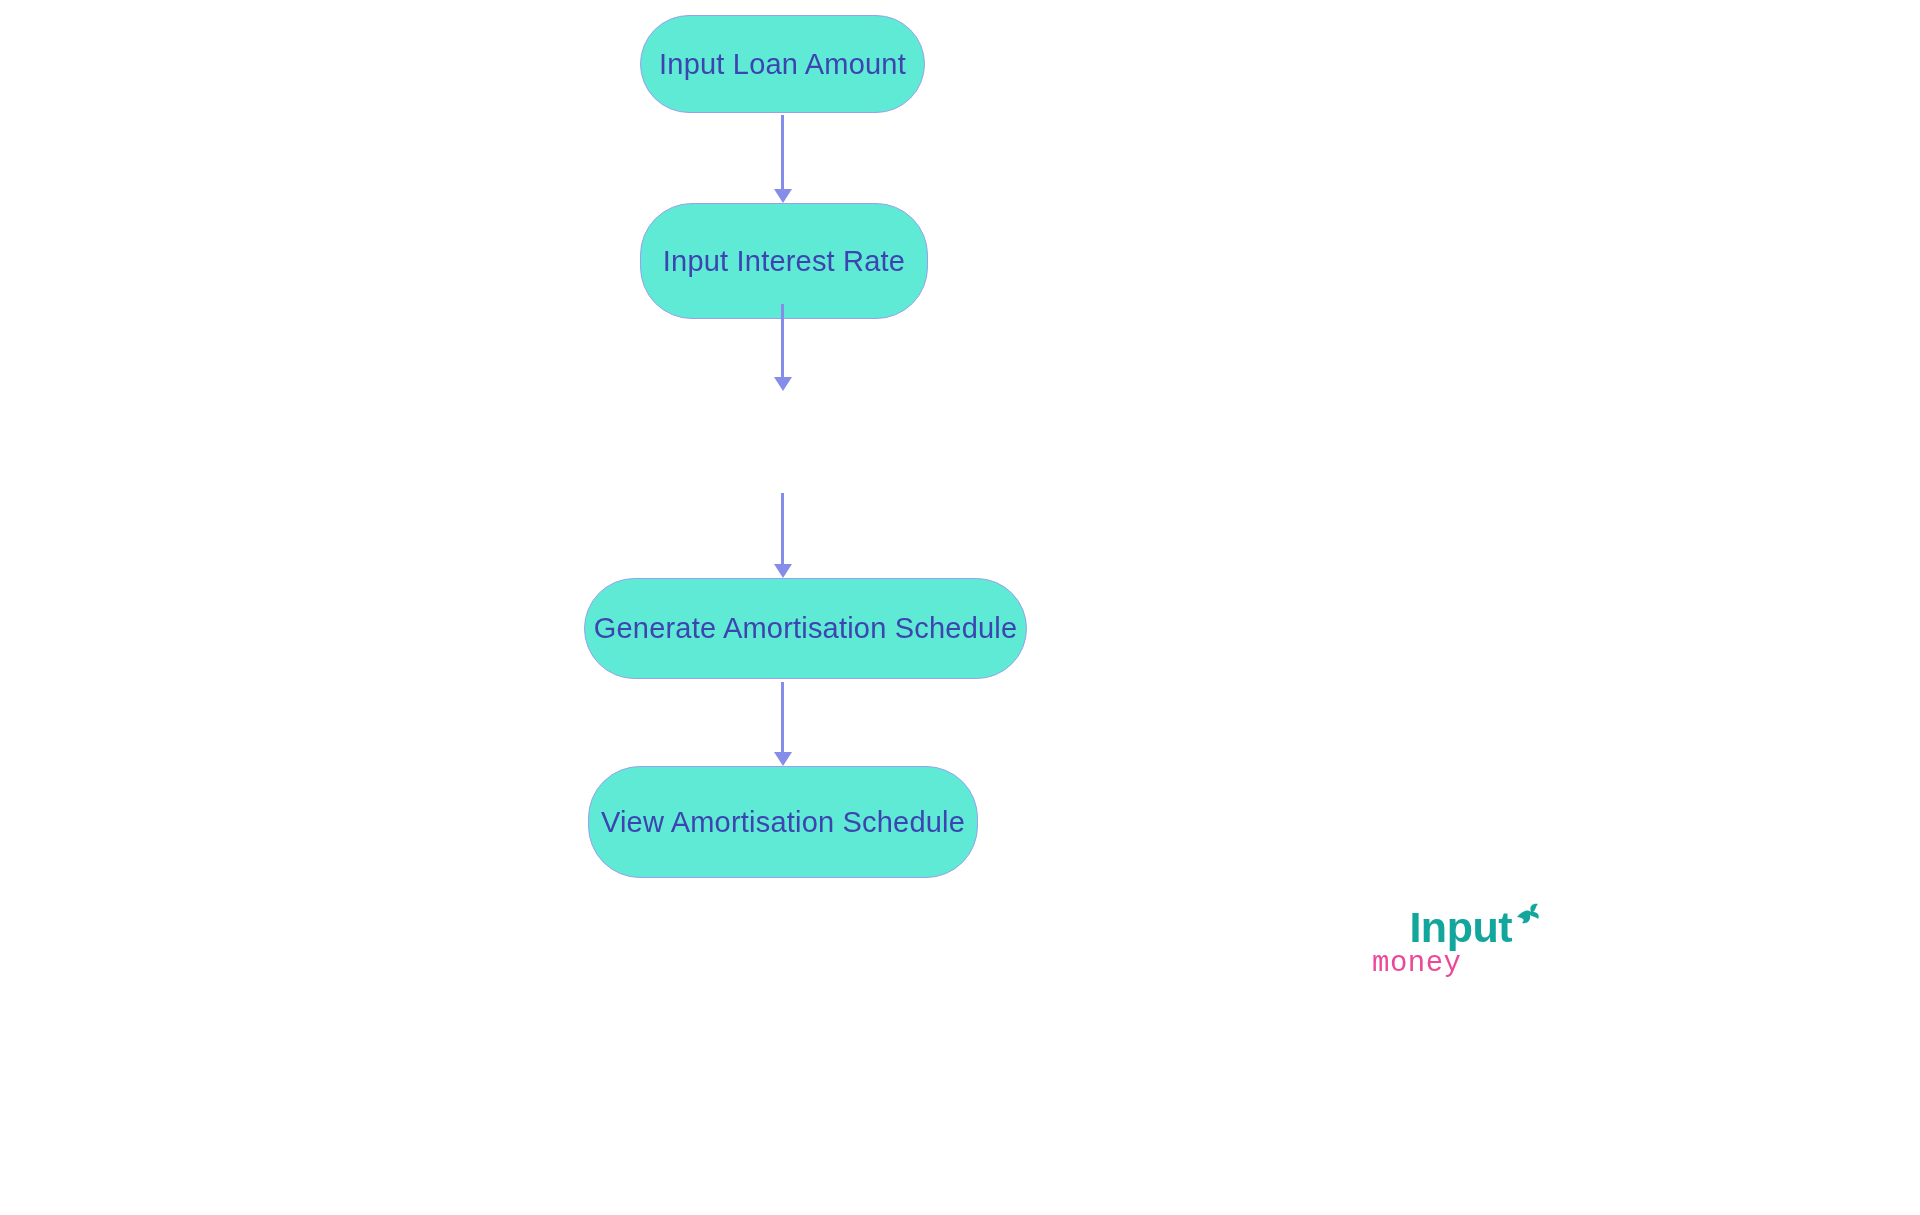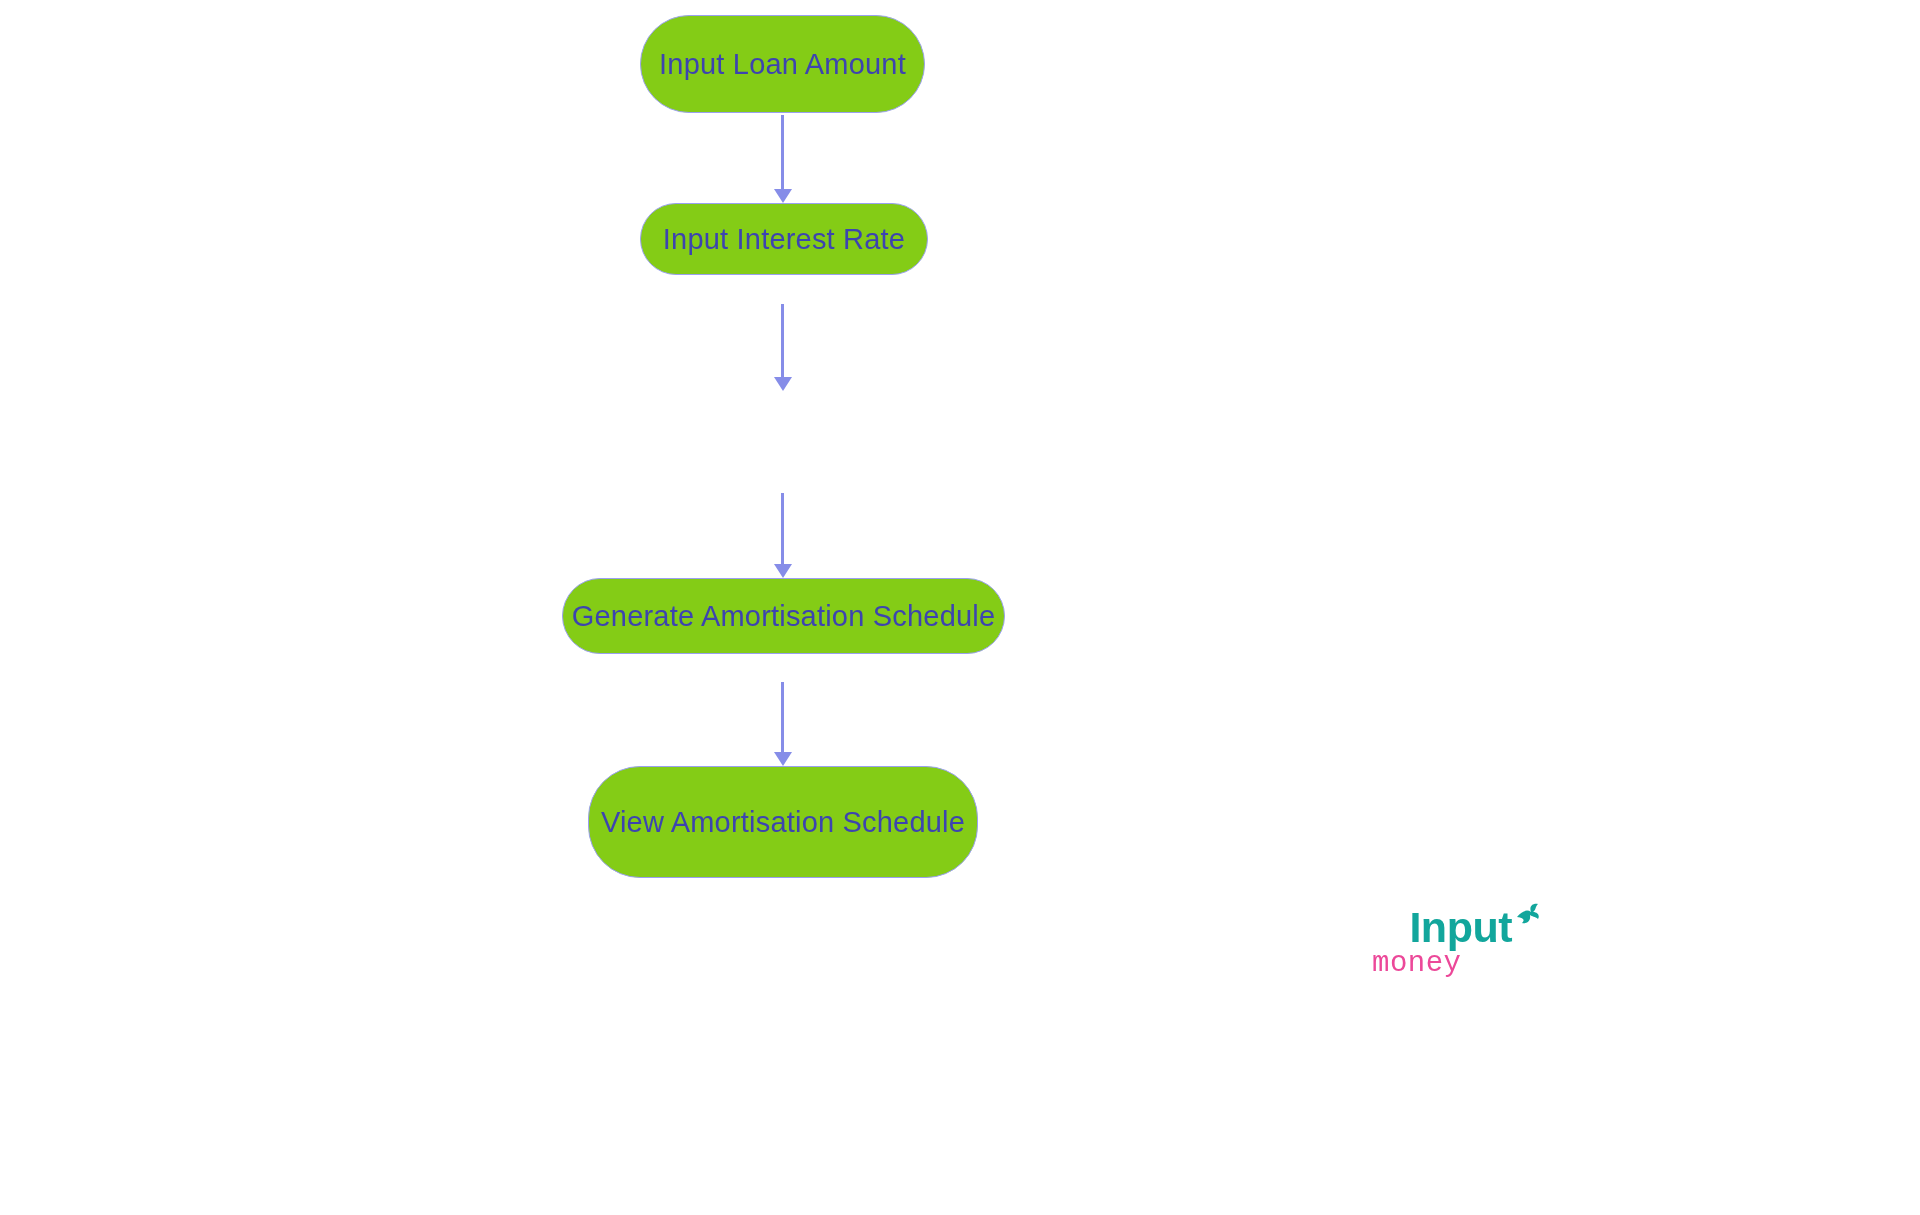--- a/index.html
+++ b/index.html
@@ -13,35 +13,35 @@
   .canvas {
     position: relative;
     width: 1920px;
     height: 1215px;
     background: #ffffff;
     overflow: hidden;
   }
   .node {
     position: absolute;
     box-sizing: border-box;
-    background: #84cc16;
+    background: #5eead4;
     border: 1.5px solid #9aa0ef;
     border-radius: 52px;
     color: #3d44b0;
     display: flex;
     align-items: center;
     justify-content: center;
     font-size: 29px;
     letter-spacing: 0.2px;
     text-align: center;
   }
   .node-1 { left: 640px; top: 15px;  width: 285px; height: 98px; }
-  .node-2 { left: 640px; top: 203px; width: 288px; height: 72px; }
+  .node-2 { left: 640px; top: 203px; width: 288px; height: 116px; }
   .node-3 { left: 657px; top: 391px; width: 253px; height: 99px; }
-  .node-4 { left: 562px; top: 578px; width: 443px; height: 76px; text-align: right; }
+  .node-4 { left: 584px; top: 578px; width: 443px; height: 101px; text-align: right; }
   .node-5 { left: 588px; top: 766px; width: 390px; height: 112px; }
 
   .arrow {
     position: absolute;
     left: 781px;
     width: 3px;
     background: #868de8;
   }
   .arrow::after {
     content: '';

